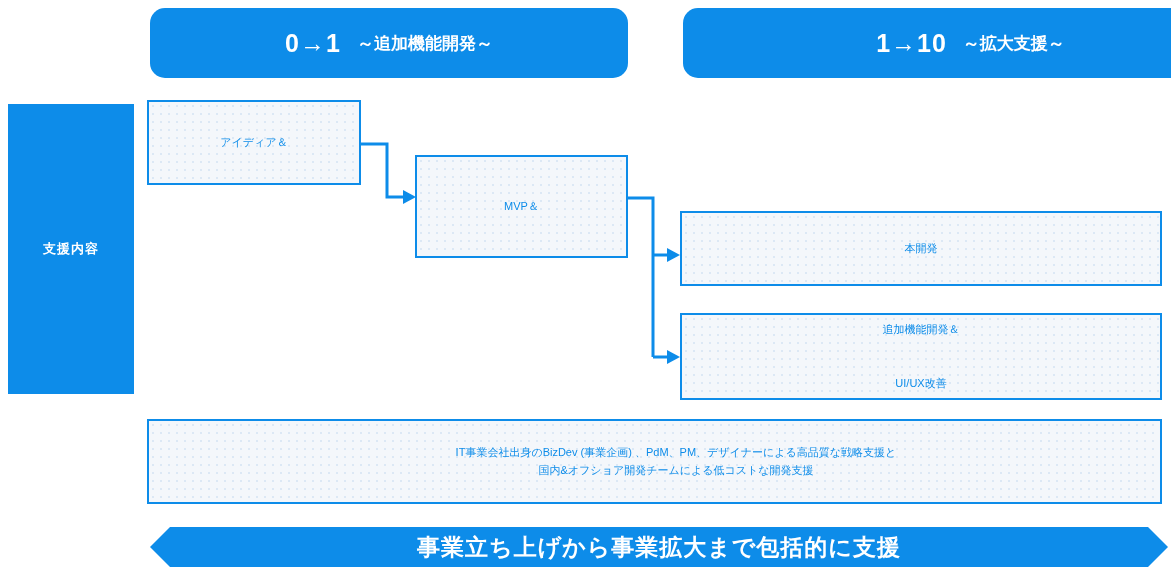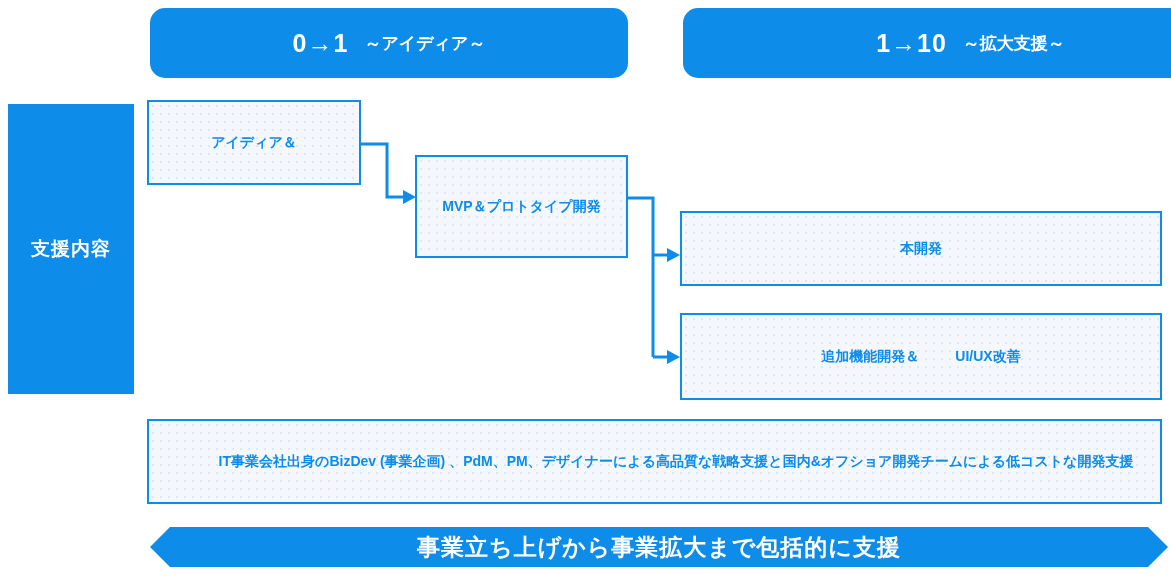--- a/index.html
+++ b/index.html
@@ -18,33 +18,33 @@
     color: #ffffff;
   }
   .phase-header .num { font-size: 25px; font-weight: bold; letter-spacing: 1px; }
   .phase-header .lbl { font-size: 17px; font-weight: bold; }
 
   
   .row-label {
     position: absolute; left: 8px; width: 126px;
     background: var(--primary); color: #ffffff;
     display: flex; align-items: center; justify-content: center;
-    font-size: 19px; font-weight: bold; letter-spacing: 1px;
+    font-size: 13px; font-weight: bold; letter-spacing: 1px;
   }
 
   
   .flow-box {
     position: absolute;
     background-color: var(--box-bg);
     background-image: radial-gradient(#dce8f5 1px, transparent 1px);
     background-size: 8px 8px;
     border: 2px solid var(--primary);
     color: var(--primary);
-    display: flex; flex-direction: row; align-items: center; justify-content: center;
-    font-size: 14px; font-weight: bold; line-height: 1.55; text-align: center;
+    display: flex; flex-direction: column; align-items: center; justify-content: center;
+    font-size: 11px; font-weight: normal; line-height: 1.55; text-align: center;
   }
 
   
   .banner {
     position: absolute; left: 150px; top: 527px; width: 1018px; height: 40px;
     background: var(--primary);
     clip-path: polygon(0 50%, 20px 0, calc(100% - 20px) 0, 100% 50%, calc(100% - 20px) 100%, 20px 100%);
     display: flex; align-items: center; justify-content: center;
     color: #ffffff; font-size: 23px; font-weight: bold; letter-spacing: 1px;
   }
@@ -53,37 +53,36 @@
   .conn { stroke: var(--primary); stroke-width: 3; fill: none; }
   .head { fill: var(--primary); stroke: none; }
 </style>
 </head>
 <body>
 
 <div class="canvas">
 
   <div class="phase-header" style="left:150px; width:478px;">
     <span class="num">0→1</span>
-    <span class="lbl">～アイディア～</span>
+    <span class="lbl">～追加機能開発～</span>
   </div>
   <div class="phase-header" style="left:683px; width:575px;">
     <span class="num">1→10</span>
     <span class="lbl">～拡大支援～</span>
   </div>
 
   <div class="row-label" style="top:104px; height:290px;">
     <span>支援内容</span>
   </div>
 
   <div class="flow-box" style="left:147px; top:100px; width:214px; height:85px;">
     <div>アイディア＆</div>
   </div>
   <div class="flow-box" style="left:415px; top:155px; width:213px; height:103px;">
     <div>MVP＆</div>
-    <div>プロトタイプ開発</div>
   </div>
   <div class="flow-box" style="left:680px; top:211px; width:482px; height:75px;">
     <div>本開発</div>
   </div>
   <div class="flow-box" style="left:680px; top:313px; width:482px; height:87px;gap:36px;">
     <div>追加機能開発＆</div>
     <div>UI/UX改善</div>
   </div>
 
   <div class="flow-box" style="left:147px; top:419px; width:1015px; height:85px;padding-left:43px;">

